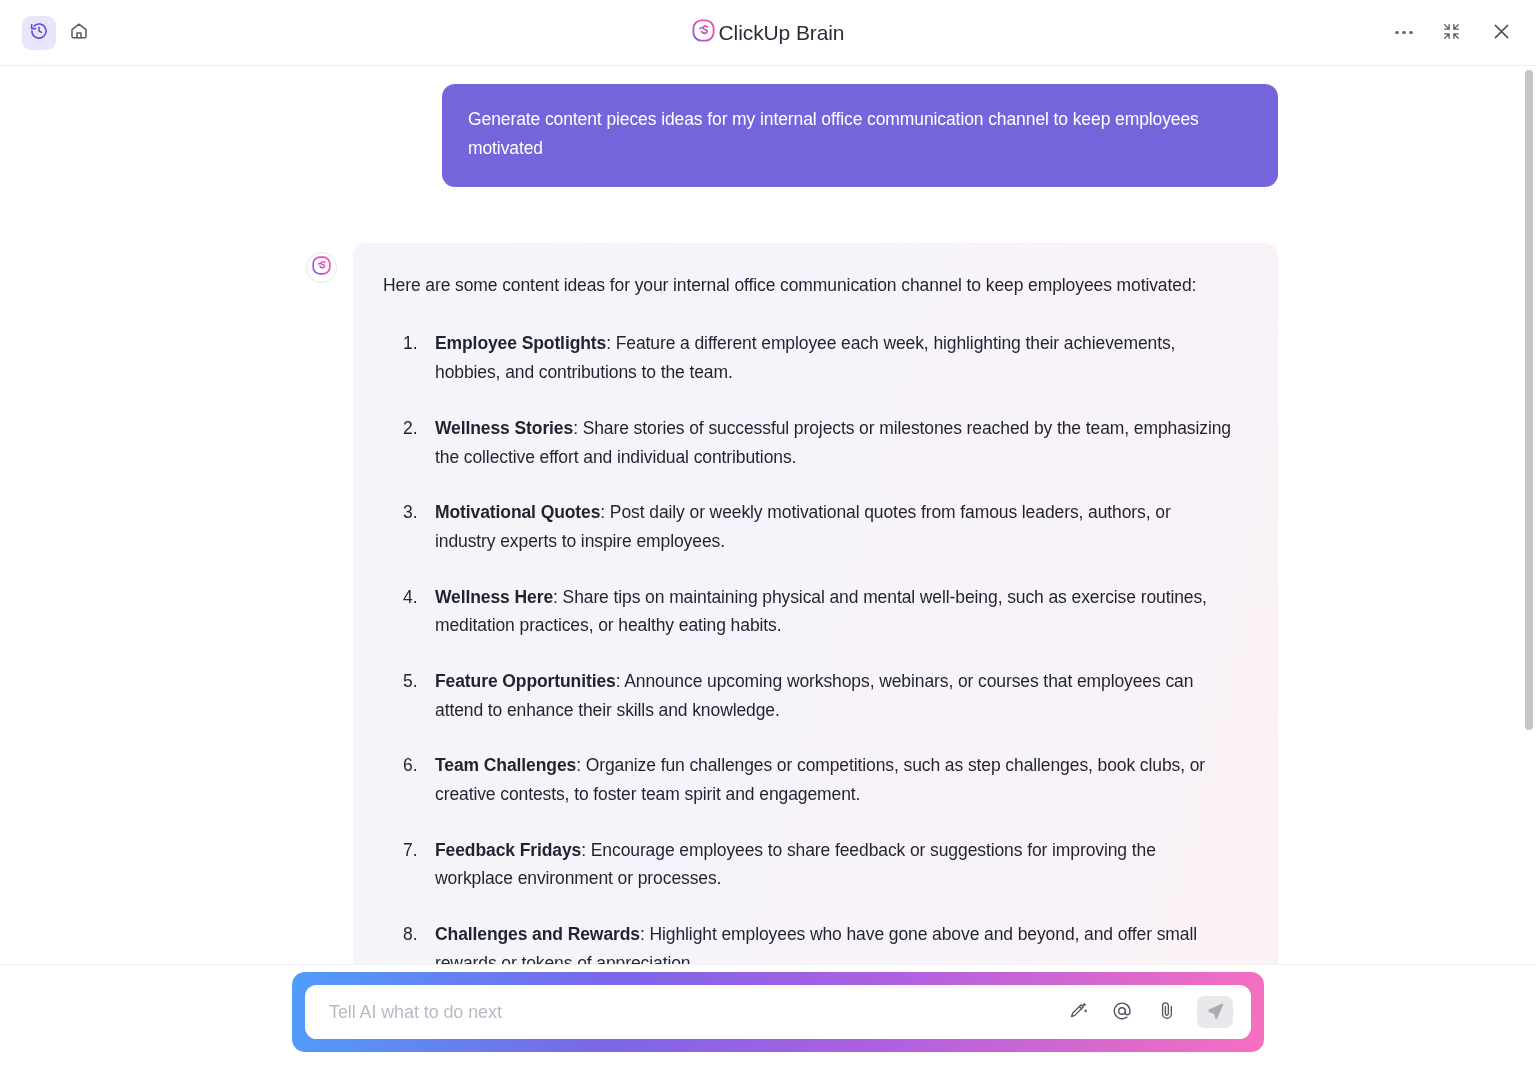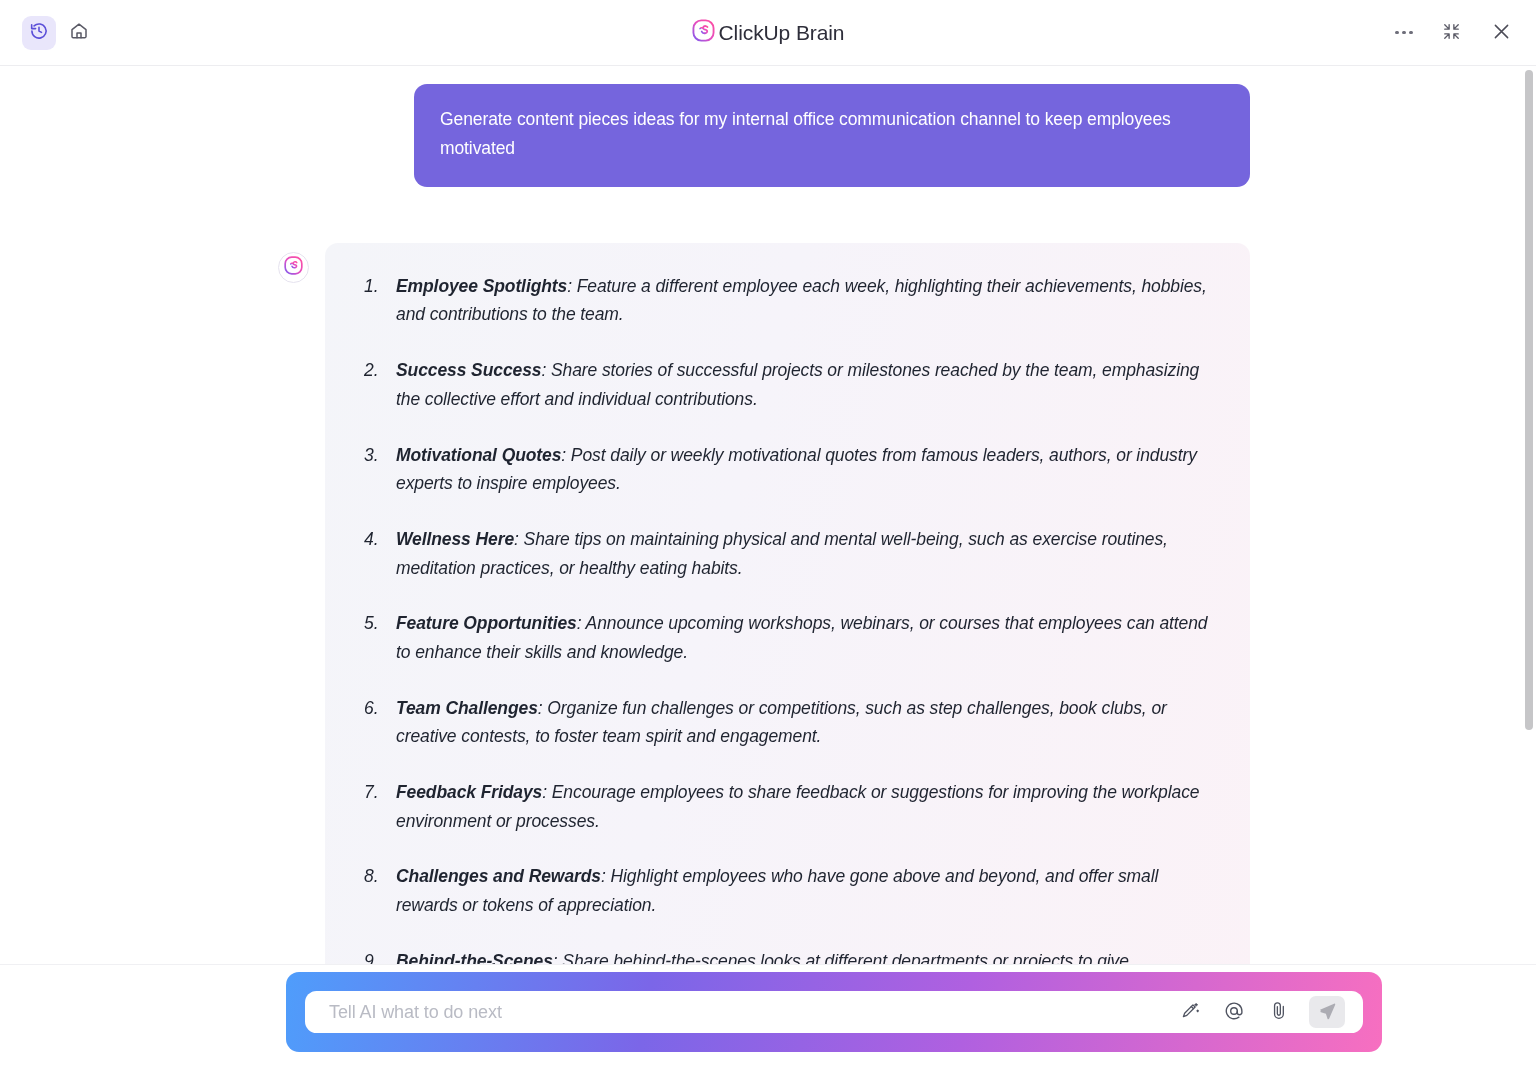--- a/index.html
+++ b/index.html
@@ -94,20 +94,21 @@
   }
 
   
   .scroll-area {
     position: absolute;
     top: 66px; left: 0;
     width: 1536px;
     height: 1016px;
     overflow: hidden;
     background: #ffffff;
+    padding-left: 28px;
   }
 
   .conversation {
     position: relative;
     width: 1536px;
     padding-top: 18px;
   }
 
   
   .user-row {
@@ -161,21 +162,21 @@
   }
 
   .ai-intro {
     max-width: 845px;
     margin-bottom: 30px;
   }
 
   .ai-list {
     list-style: none;
     counter-reset: aiitem;
-    margin: 1px; padding: 0; font-style: italic;
+    margin: 12px; padding: 0;
   }
   .ai-list li {
     counter-increment: aiitem;
     position: relative;
     padding-left: 40px;
     margin-bottom: 27px;
   }
   .ai-list li::before {
     content: counter(aiitem) ".";
     position: absolute;
@@ -192,26 +193,26 @@
     left: 0; bottom: 0;
     width: 1536px;
     height: 118px;
     background: #ffffff;
     border-top: 1px solid #f0f0f3;
     z-index: 30;
   }
 
   .composer {
     position: absolute;
-    left: 286px;
+    left: 292px;
     top: 7px;
-    width: 1096px;
+    width: 972px;
     height: 80px;
     border-radius: 13px;
-    padding: 19px;
+    padding: 13px;
     background: linear-gradient(100deg, #4f9dfb 0%, #7b66e8 33%, #b060e0 62%, #f76fc0 100%);
   }
   .composer-inner {
     width: 100%;
     height: 100%;
     background: #ffffff;
     border-radius: 11.5px;
     display: flex;
     align-items: center;
     padding: 0 18px 0 24px;
@@ -365,23 +366,24 @@
                 </linearGradient>
               </defs>
               <rect x="2" y="2" width="28" height="28" rx="11" fill="none" stroke="url(#brainGrad2)" stroke-width="2.8"></rect>
               <path d="M21.5 11.2c-1.1-1.6-3.6-1.9-5.1-.7-1.4 1.1-1.2 3 .4 3.7 1.6.7 3.7.6 4.3 2.1.6 1.6-1 3.3-3 3.5-2 .2-4-.8-4.6-2.4" fill="none" stroke="url(#brainGrad2)" stroke-width="2.6" stroke-linecap="round"></path>
               <path d="M11.2 13.4c1.1-1.4 3.2-1.6 4.4-.5" fill="none" stroke="url(#brainGrad2)" stroke-width="2.3" stroke-linecap="round"></path>
             </svg>
           </span>
         </div>
 
         <div class="ai-card">
+          <div class="ai-intro">Here are some content ideas for your internal office communication channel to keep employees motivated:</div>
           <ol class="ai-list">
               <li><b>Employee Spotlights</b><span>: Feature a different employee each week, highlighting their achievements, hobbies, and contributions to the team.</span></li>
-              <li><b>Success Success</b><span>: Share stories of successful projects or milestones reached by the team, emphasizing the collective effort and individual contributions.</span></li>
+              <li><b>Wellness Stories</b><span>: Share stories of successful projects or milestones reached by the team, emphasizing the collective effort and individual contributions.</span></li>
               <li><b>Motivational Quotes</b><span>: Post daily or weekly motivational quotes from famous leaders, authors, or industry experts to inspire employees.</span></li>
               <li><b>Wellness Here</b><span>: Share tips on maintaining physical and mental well-being, such as exercise routines, meditation practices, or healthy eating habits.</span></li>
               <li><b>Feature Opportunities</b><span>: Announce upcoming workshops, webinars, or courses that employees can attend to enhance their skills and knowledge.</span></li>
               <li><b>Team Challenges</b><span>: Organize fun challenges or competitions, such as step challenges, book clubs, or creative contests, to foster team spirit and engagement.</span></li>
               <li><b>Feedback Fridays</b><span>: Encourage employees to share feedback or suggestions for improving the workplace environment or processes.</span></li>
               <li><b>Challenges and Rewards</b><span>: Highlight employees who have gone above and beyond, and offer small rewards or tokens of appreciation.</span></li>
               <li><b>Behind-the-Scenes</b><span>: Share behind-the-scenes looks at different departments or projects to give employees insight into various aspects of the company.</span></li>
             </ol>
         </div>
       </div>

